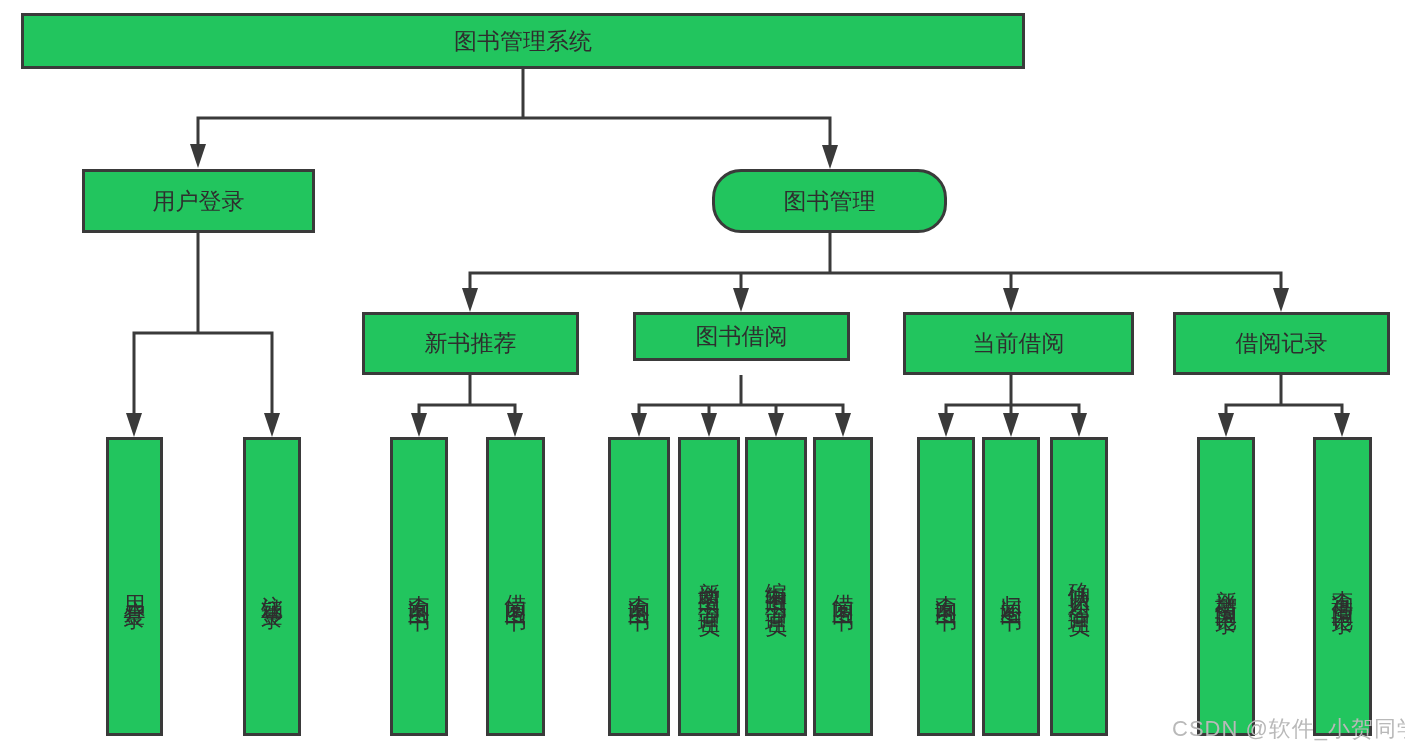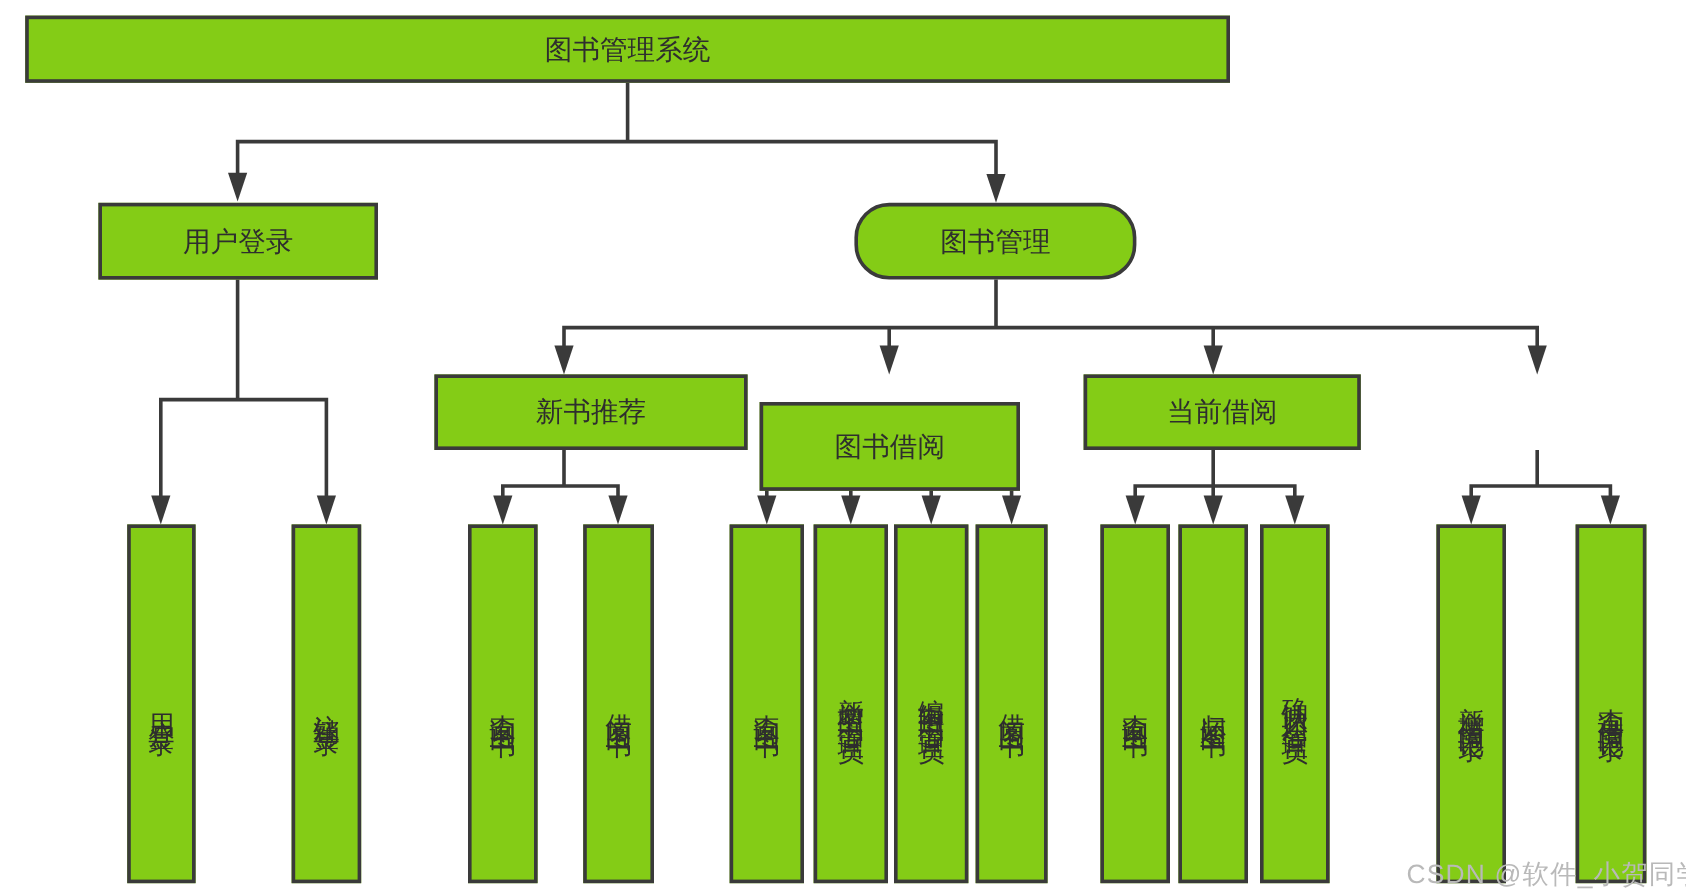--- a/index.html
+++ b/index.html
@@ -19,21 +19,21 @@
     left: 0; top: 0;
     width: 1405px; height: 747px;
     pointer-events: none;
   }
 
   .node {
     position: absolute;
     display: flex;
     align-items: center;
     justify-content: center;
-    background: #84cc16;
+    background: #22c55e;
     border: 3px solid #3a3a3a;
     color: #2e2e2e;
     font-size: 23px;
     line-height: 1;
     white-space: nowrap;
     z-index: 2;
   }
 
   
   .node.v {
@@ -96,23 +96,24 @@
       <polygon points="1218,413 1234,413 1226,437"></polygon>
       <polygon points="1334,413 1350,413 1342,437"></polygon>
     </g>
   </svg>
 
   <div class="node" style="left:21px; top:13px; width:1004px; height:56px;">图书管理系统</div>
 
   <div class="node" style="left:82px; top:169px; width:233px; height:64px;">用户登录</div>
   <div class="node" style="left:712px; top:169px; width:235px; height:64px;border-radius:29px;">图书管理</div>
 
-  <div class="node" style="left:362px; top:312px; width:261px; height:63px;">新书推荐</div>
-  <div class="node" style="left:633px; top:312px; width:217px; height:74px;margin-top:23px;">图书借阅</div>
+  <div class="node" style="left:362px; top:312px; width:217px; height:63px;">新书推荐</div>
+  <div class="node" style="left:633px; top:312px; width:217px; height:49px;">图书借阅</div>
   <div class="node" style="left:903px; top:312px; width:231px; height:63px;">当前借阅</div>
+  <div class="node" style="left:1173px; top:312px; width:217px; height:63px;">借阅记录</div>
 
   <div class="node v" style="left:106px; top:437px; width:57px; height:299px;">用户登录</div>
   <div class="node v" style="left:243px; top:437px; width:58px; height:299px;">注销登录</div>
 
   <div class="node v" style="left:390px; top:437px; width:58px; height:299px;">查询图书</div>
   <div class="node v" style="left:486px; top:437px; width:59px; height:299px;">借阅图书</div>
 
   <div class="node v" style="left:608px; top:437px; width:62px; height:299px;">查询图书</div>
   <div class="node v" style="left:678px; top:437px; width:62px; height:299px;">新增图书（管理员）</div>
   <div class="node v" style="left:745px; top:437px; width:62px; height:299px;">编辑图书（管理员）</div>

